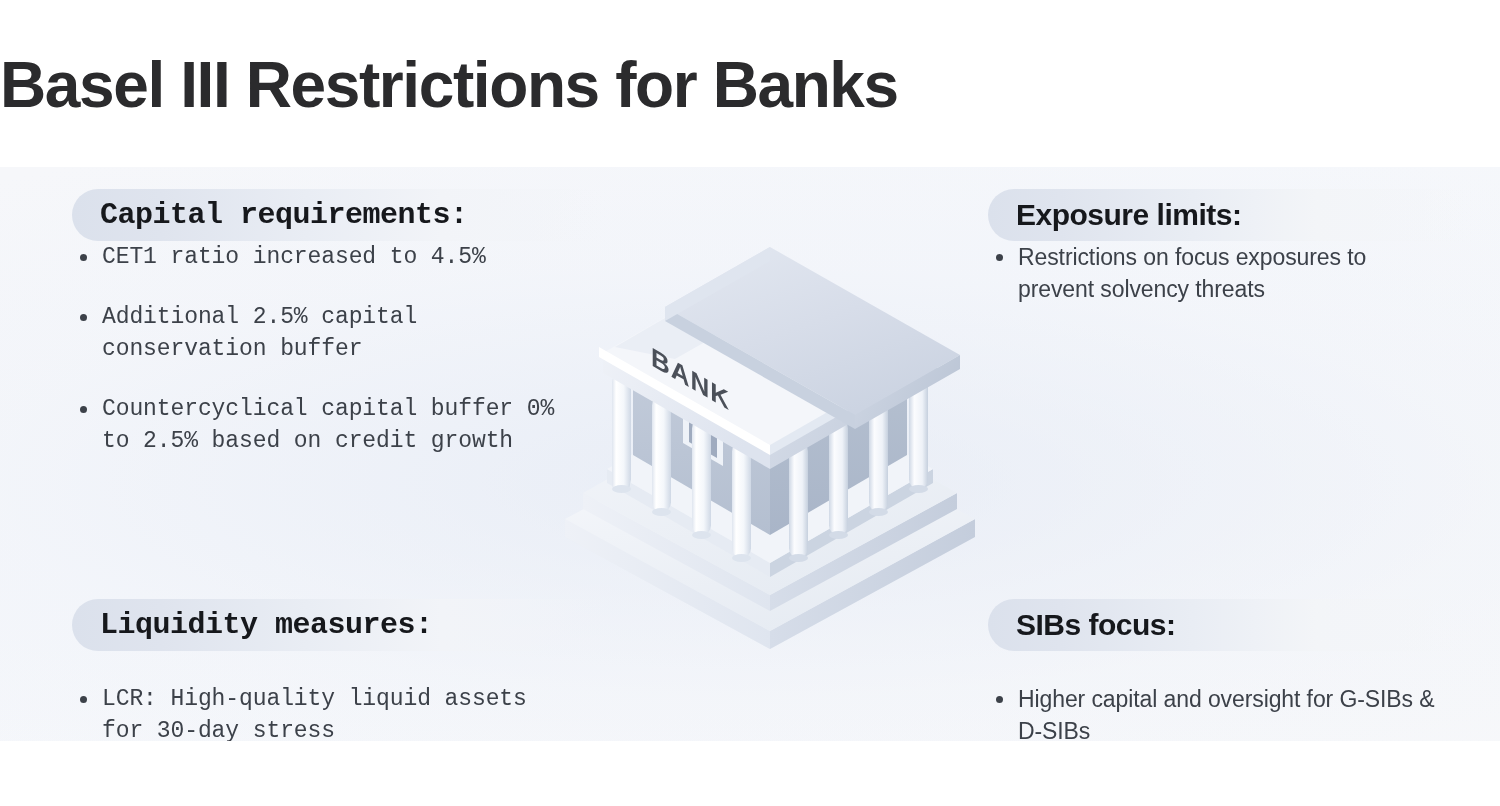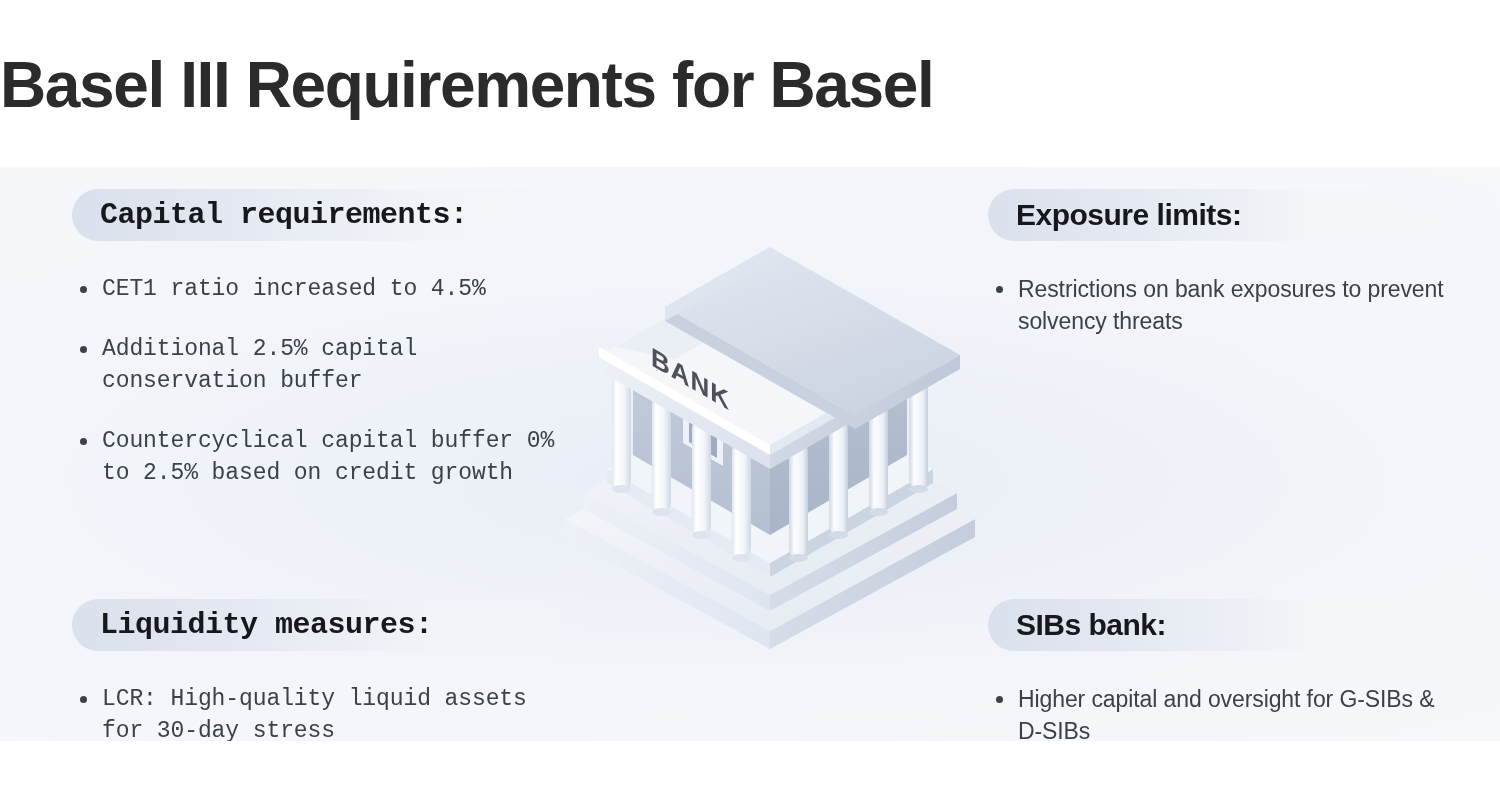--- a/index.html
+++ b/index.html
@@ -83,21 +83,21 @@
     color: #16181c;
     white-space: nowrap;
   }
 
   
   .bullets {
     margin: 0;
     padding: 0;
     list-style: none;
   }
-  .row-top .bullets    { margin-top: 32px; }
+  .row-top .bullets    { }
   .row-bottom .bullets { margin-top: 32px; }
 
   .bullet {
     position: relative;
     padding-left: 30px;
     margin-bottom: 28px;
     font-size: 23px;
     line-height: 32px;
     color: #3c4149;
     letter-spacing: -0.1px;
@@ -124,21 +124,21 @@
     width: 430px;
     height: 420px;
   }
   .bank-illustration svg { display: block; width: 430px; height: 420px; }
 </style>
 </head>
 <body>
 
 <div class="slide">
 
-  <div class="title">Basel III Requirements for Basel</div>
+  <div class="title">Basel III Restrictions for Banks</div>
 
   <div class="panel">
 
     <div class="col col-left row-top">
       <div class="pill">
         <span class="pill-text">Capital requirements:</span>
       </div>
       <ul class="bullets">
         <li class="bullet">
           <span class="bullet-dot"></span>
@@ -155,40 +155,40 @@
       </ul>
     </div>
 
     <div class="col col-right row-top">
       <div class="pill">
         <span class="pill-text">Exposure limits:</span>
       </div>
       <ul class="bullets">
         <li class="bullet">
           <span class="bullet-dot"></span>
-          <span>Restrictions on bank exposures to prevent solvency threats</span>
+          <span>Restrictions on focus exposures to prevent solvency threats</span>
         </li>
       </ul>
     </div>
 
     <div class="col col-left row-bottom">
       <div class="pill">
         <span class="pill-text">Liquidity measures:</span>
       </div>
       <ul class="bullets">
         <li class="bullet">
           <span class="bullet-dot"></span>
           <span>LCR: High-quality liquid assets for 30-day stress</span>
         </li>
       </ul>
     </div>
 
     <div class="col col-right row-bottom">
       <div class="pill">
-        <span class="pill-text">SIBs bank:</span>
+        <span class="pill-text">SIBs focus:</span>
       </div>
       <ul class="bullets">
         <li class="bullet">
           <span class="bullet-dot"></span>
           <span>Higher capital and oversight for G-SIBs &amp; D-SIBs</span>
         </li>
       </ul>
     </div>
 
     <div class="bank-illustration">

